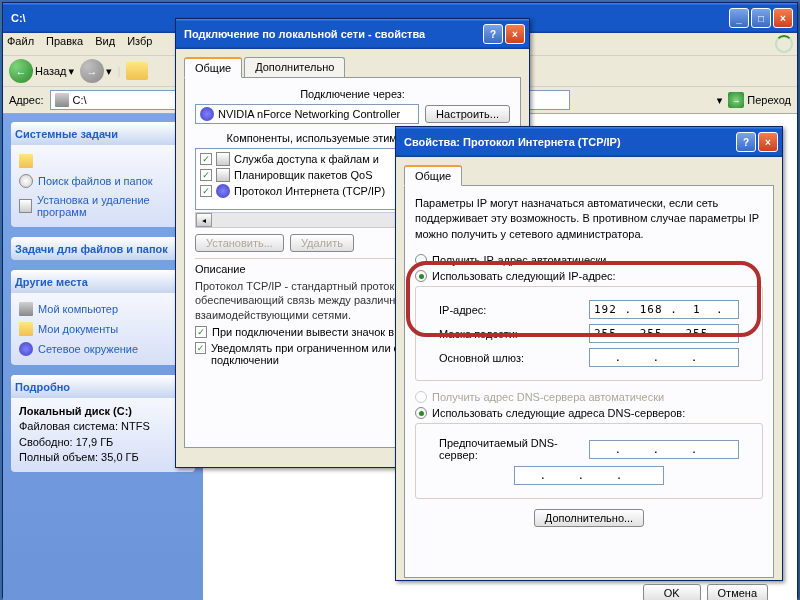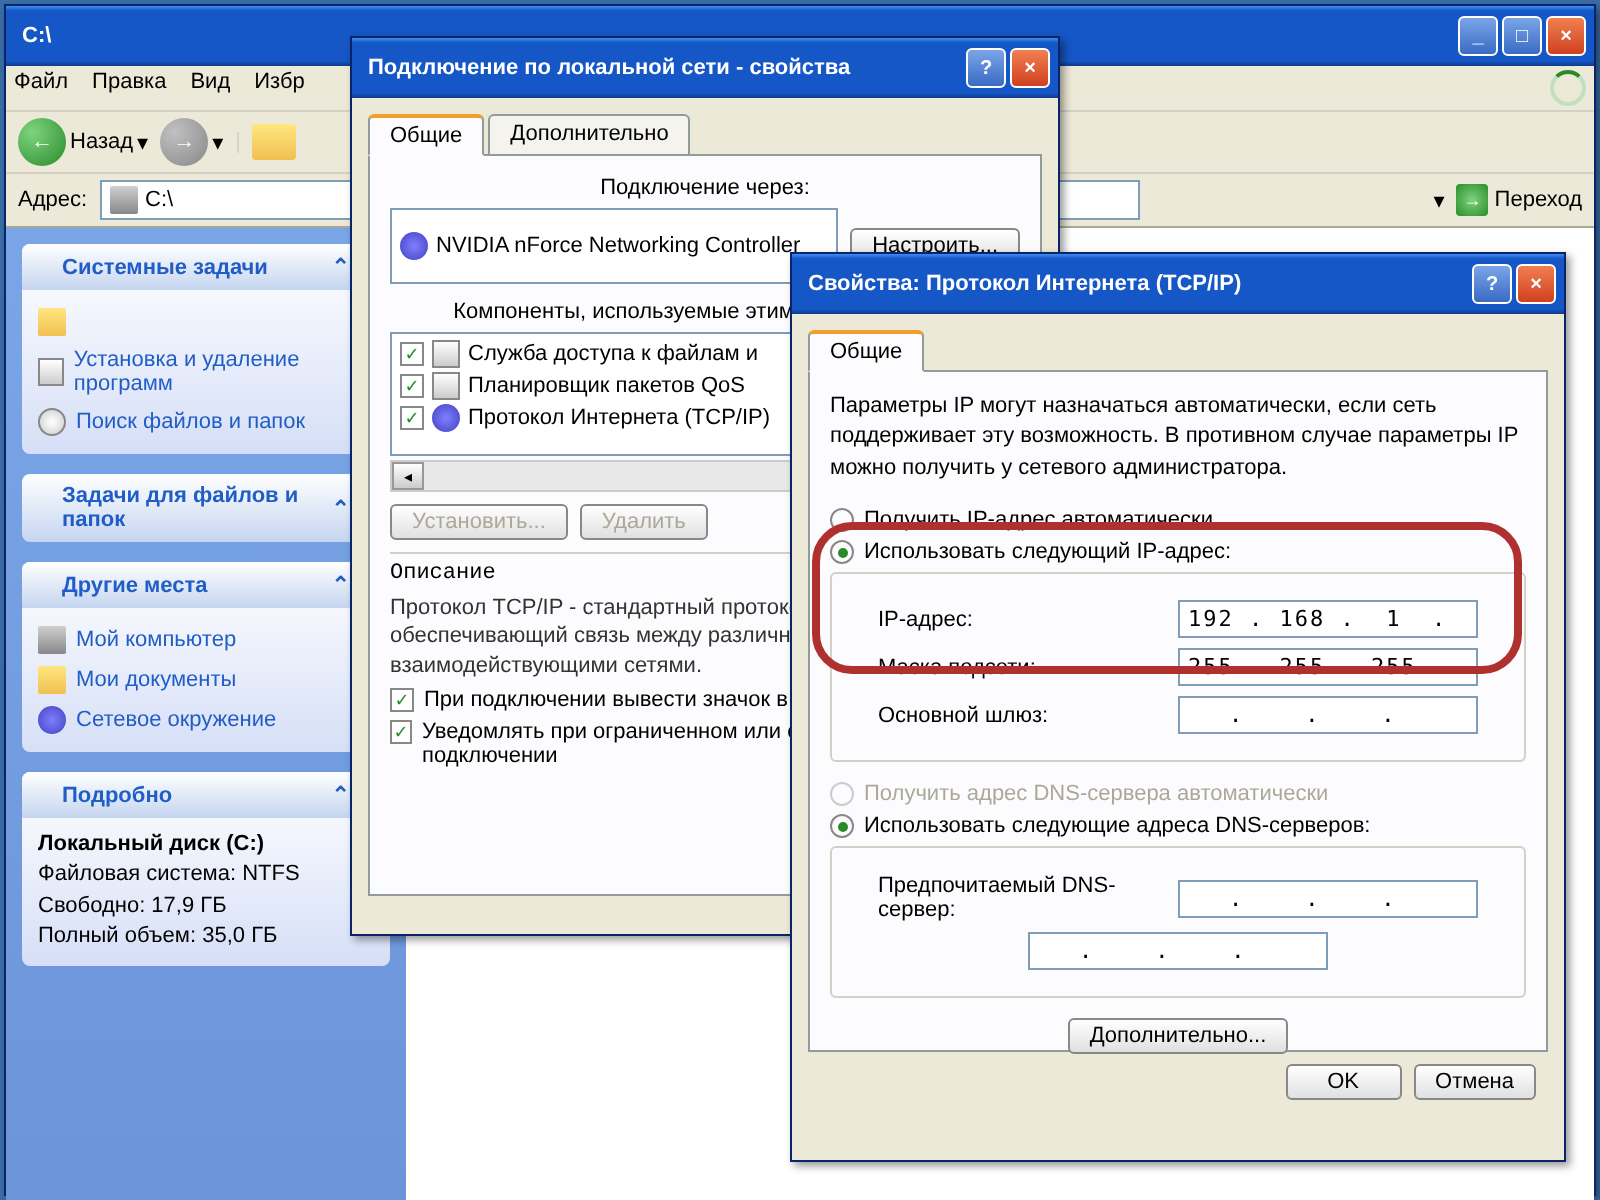--- a/index.html
+++ b/index.html
@@ -18,51 +18,51 @@
 .nav-circle { width: 24px; height: 24px; border-radius: 50%; background: radial-gradient(circle at 30% 30%,#7ed47e,#2a8a2a); display: flex; align-items: center; justify-content: center; color: #fff; }
 .nav-circle.fwd { background: radial-gradient(circle at 30% 30%,#c0c0c0,#888); }
 .folder-ico { width: 22px; height: 18px; background: linear-gradient(#ffe680,#f0c050); border-radius: 2px; }
 .addrbar { background: #ece9d8; padding: 3px 6px; display: flex; align-items: center; gap: 6px; border-bottom: 1px solid #aca899; }
 .addr-input { flex: 0 0 520px; background: #fff; border: 1px solid #7f9db9; padding: 2px 4px; display: flex; align-items: center; gap: 4px; height: 20px; }
 .addr-go { display: flex; align-items: center; gap: 3px; cursor: pointer; }
 .go-ico { width: 16px; height: 16px; background: radial-gradient(#7ed47e,#2a8a2a); border-radius: 2px; display: flex; align-items: center; justify-content: center; color: #fff; font-size: 9px; }
 .explorer-body { display: flex; height: calc(100% - 102px); }
 .sidebar { width: 200px; background: linear-gradient(to bottom,#7aa5e7 0%,#6b95d8 100%); padding: 8px; overflow: hidden; }
 .panel { background: linear-gradient(#fff,#d6dff7); border-radius: 4px; margin-bottom: 10px; overflow: hidden; }
-.panel-h { background: linear-gradient(#fff,#c5d5f0); padding: 5px 20px; font-weight: bold; color: #215dc6; display: flex; justify-content: space-between; align-items: center; }
+.panel-h { background: linear-gradient(#fff,#c5d5f0); padding: 5px 4px; font-weight: bold; color: #215dc6; display: flex; justify-content: space-between; align-items: center; }
 .panel-b { padding: 6px 8px; }
 .panel-item { display: flex; align-items: center; gap: 5px; padding: 3px 0; color: #215dc6; cursor: pointer; }
 .mini-ico { width: 14px; height: 14px; display: inline-block; }
 .ico-monitor { background: linear-gradient(#d0d0d0,#888); border-radius: 1px; }
 .ico-folder { background: linear-gradient(#ffe680,#f0c050); border-radius: 1px; }
 .ico-box { background: linear-gradient(#fff,#ccc); border: 1px solid #888; }
 .ico-net { background: radial-gradient(#8080ff,#4040c0); border-radius: 50%; }
 .ico-search { background: radial-gradient(#fff,#ccc); border-radius: 50%; border: 1px solid #888; }
 .panel-text { color: #000; line-height: 1.4; }
 .main-area { flex: 1; background: #fff; }
 
 .dlg1 { left: 175px; top: 18px; width: 355px; height: 450px; z-index: 2; }
 .dlg1-body { padding: 8px; }
 .tabstrip { display: flex; border-bottom: 1px solid #919b9c; }
 .tab { border: 1px solid #919b9c; border-bottom: none; padding: 3px 10px; background: #f4f3ee; margin-right: 2px; border-radius: 3px 3px 0 0; cursor: pointer; }
 .tab.active { background: #fcfcfe; border-bottom: 1px solid #fcfcfe; margin-bottom: -1px; border-top: 2px solid #f0a030; }
 .tabpage { background: #fcfcfe; border: 1px solid #919b9c; border-top: none; padding: 10px; height: 370px; }
 .lbl { margin-bottom: 4px; text-align: center; }
 .inputrow { display: flex; align-items: center; gap: 6px; margin-bottom: 8px; }
-.textbox { flex: 1; border: 1px solid #7f9db9; background: #fff; padding: 2px 4px; display: flex; align-items: center; gap: 4px; height: 38px; }
+.textbox { flex: 1; border: 1px solid #7f9db9; background: #fff; padding: 2px 4px; display: flex; align-items: center; gap: 4px; height: 20px; }
 .btn { border: 1px solid #888; background: linear-gradient(#fff,#e0e0e0); padding: 2px 10px; border-radius: 3px; cursor: pointer; }
 .btn.disabled { color: #aca899; }
 .listbox { border: 1px solid #7f9db9; background: #fff; height: 62px; overflow: hidden; padding: 2px; }
 .listitem { display: flex; align-items: center; gap: 4px; padding: 1px 2px; }
 .cb { width: 12px; height: 12px; border: 1px solid #888; background: #fff; display: inline-flex; align-items: center; justify-content: center; font-size: 9px; color: #2a8a2a; }
 .scroll-h { height: 16px; background: #e8e8e8; border: 1px solid #ccc; margin-top: 2px; display: flex; justify-content: space-between; }
 .scroll-btn { width: 16px; background: linear-gradient(#fff,#ccc); border: 1px solid #999; display: flex; align-items: center; justify-content: center; font-size: 8px; }
 .btnrow { display: flex; gap: 6px; margin: 6px 0; }
 .group { border-top: 1px solid #d4d0c8; padding-top: 4px; margin-top: 4px; }
-.group-h { color: #000; margin-bottom: 4px; font-family: Liberation Mono, monospace; }
+.group-h { color: #000; margin-bottom: 4px; }
 .desc { color: #333; line-height: 1.3; }
 .cbline { display: flex; align-items: flex-start; gap: 5px; margin: 4px 0; }
 
 .dlg2 { left: 395px; top: 126px; width: 388px; height: 455px; z-index: 3; }
 .dlg2-body { padding: 8px; }
 .info-text { line-height: 1.4; margin-bottom: 12px; }
 .radio { width: 12px; height: 12px; border: 1px solid #888; border-radius: 50%; display: inline-flex; align-items: center; justify-content: center; margin-right: 5px; }
 .radio.sel::after { content: ""; width: 5px; height: 5px; background: #2a8a2a; border-radius: 50%; }
 .radio.dis { border-color: #ccc; }
 .radioline { display: flex; align-items: center; margin: 4px 0; cursor: pointer; }
@@ -128,26 +128,26 @@
       <div class="panel">
         <div class="panel-h">
             <span>Системные задачи</span>
             <span>⌃</span>
           </div>
         <div class="panel-b">
           <div class="panel-item">
               <span class="mini-ico ico-folder"></span>
             </div>
           <div class="panel-item">
+              <span class="mini-ico ico-search"></span>
+              <span>Поиск файлов и папок</span>
+            </div>
+          <div class="panel-item">
               <span class="mini-ico ico-box"></span>
               <span>Установка и удаление программ</span>
-            </div>
-          <div class="panel-item">
-              <span class="mini-ico ico-search"></span>
-              <span>Поиск файлов и папок</span>
             </div>
         </div>
       </div>
       <div class="panel">
         <div class="panel-h">
             <span>Задачи для файлов и папок</span>
             <span>⌃</span>
           </div>
       </div>
       <div class="panel">
@@ -256,21 +256,21 @@
     <span class="titlebar-text">Свойства: Протокол Интернета (TCP/IP)</span>
     <div class="tb-btns">
       <div class="tb-btn">?</div>
       <div class="tb-btn tb-close">×</div>
     </div>
   </div>
   <div class="dlg2-body">
     <div class="tabstrip">
       <div class="tab active">Общие</div>
     </div>
-    <div class="tabpage" style="height:340px">
+    <div class="tabpage" style="height:392px">
       <div class="info-text">Параметры IP могут назначаться автоматически, если сеть поддерживает эту возможность. В противном случае параметры IP можно получить у сетевого администратора.</div>
       <div class="radioline">
           <span class="radio"></span>
           <span>Получить IP-адрес автоматически</span>
         </div>
       <div class="radioline">
           <span class="radio sel"></span>
           <span>Использовать следующий IP-адрес:</span>
         </div>
       <div class="fieldset highlighted">

